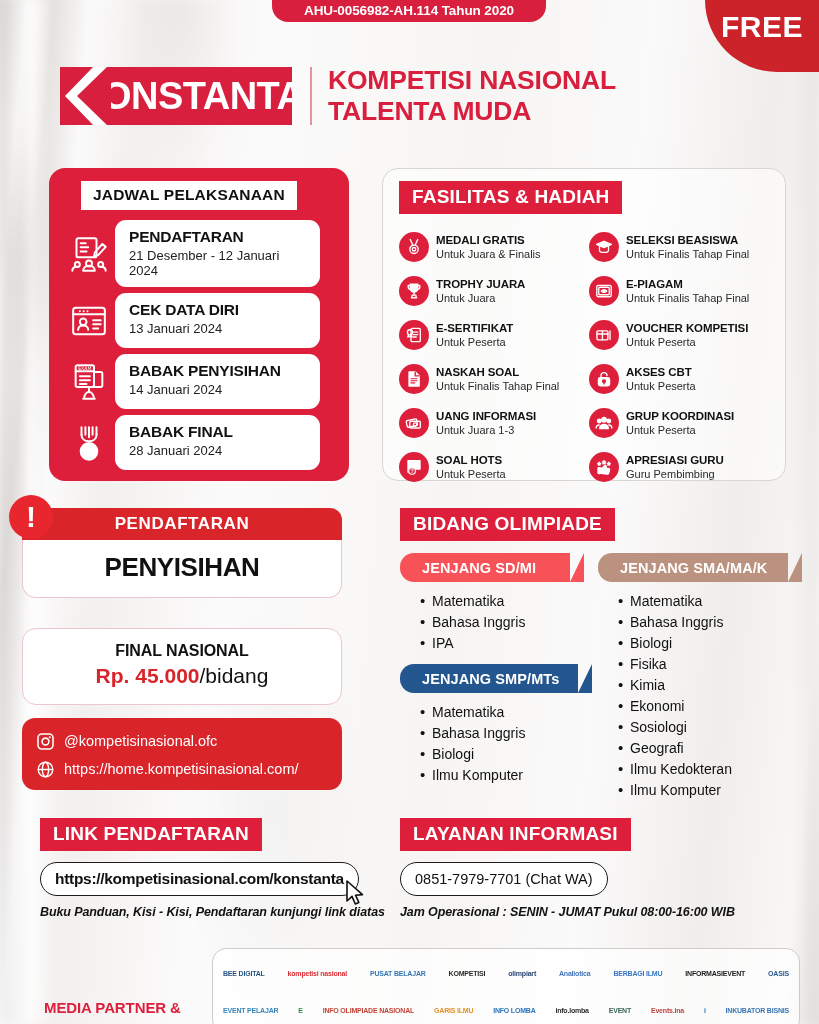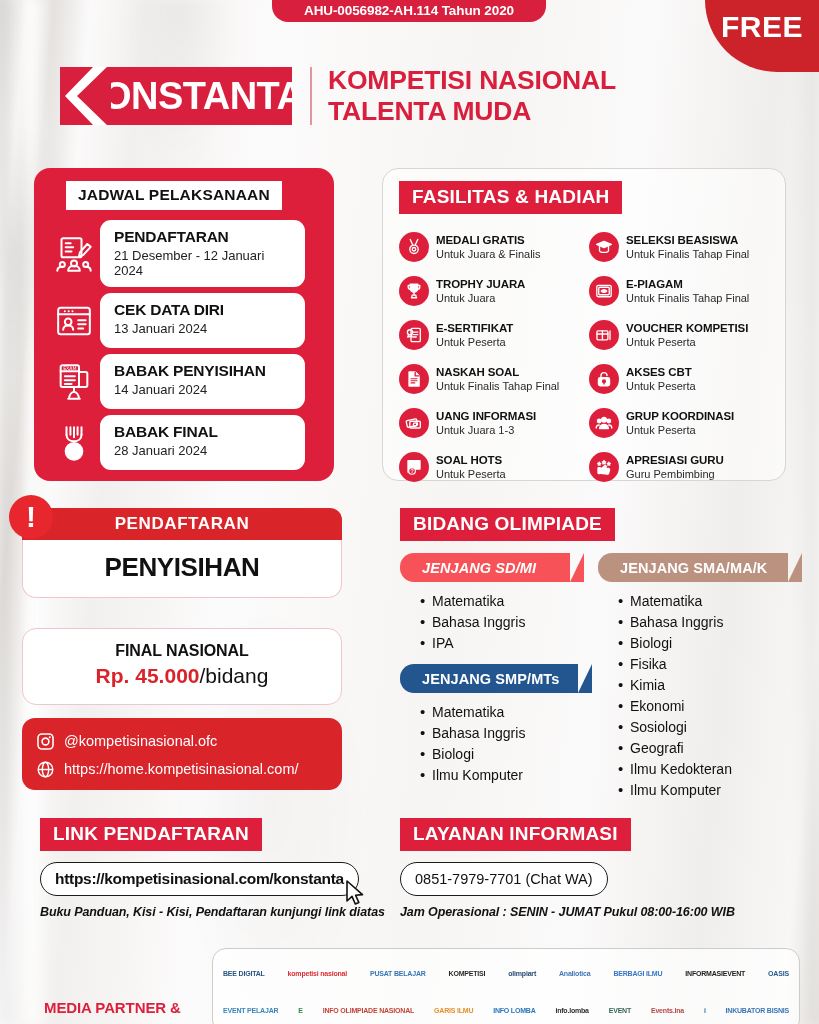--- a/index.html
+++ b/index.html
@@ -137,21 +137,21 @@
     color: #fff;
     font-size: 19px;
     font-weight: 800;
     letter-spacing: 0.2px;
     padding: 5px 13px 6px;
   }
 
   
   .schedule {
     position: absolute;
-    left: 34px; top: 168px;
+    left: 49px; top: 168px;
     width: 300px; height: 313px;
     background: #dd1f3c;
     border-radius: 16px;
     padding: 13px 29px 14px 14px;
   }
   .schedule-title {
     display: inline-block;
     background: #fff;
     color: #111;
     font-size: 15.5px;
@@ -300,21 +300,21 @@
   }
   .jen-tab::after {
     content: "";
     position: absolute;
     right: -14px; top: 0;
     width: 0; height: 0;
     border-style: solid;
     border-width: 0 0 29px 14px;
     border-color: transparent transparent inherit transparent;
   }
-  .jen-tab.sd   { background: #f75258; width: 170px; font-style: italic; }
+  .jen-tab.sd   { background: #f75258; width: 170px; }
   .jen-tab.sd::after   { border-color: transparent transparent #f75258 transparent; }
   .jen-tab.smp  { background: #23558e; width: 178px; }
   .jen-tab.smp::after  { border-color: transparent transparent #23558e transparent; }
   .jen-tab.sma  { background: #bb9180; width: 190px; }
   .jen-tab.sma::after  { border-color: transparent transparent #bb9180 transparent; }
 
   .jen-list { list-style: none; padding-left: 20px; margin-bottom: 10px; }
   .jen-list li {
     font-size: 14px; color: #111;
     line-height: 1.5;

